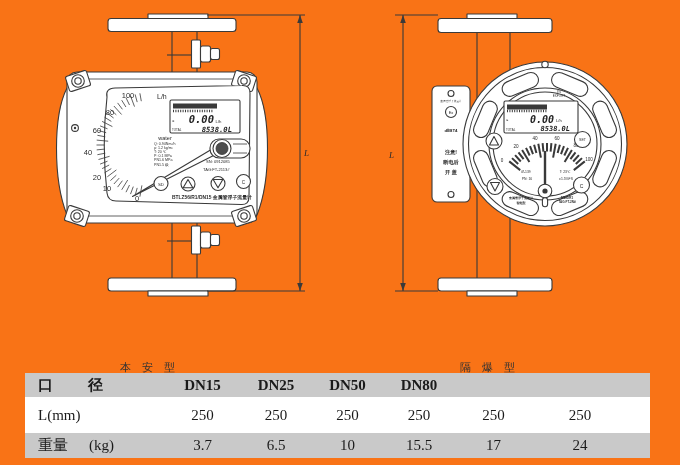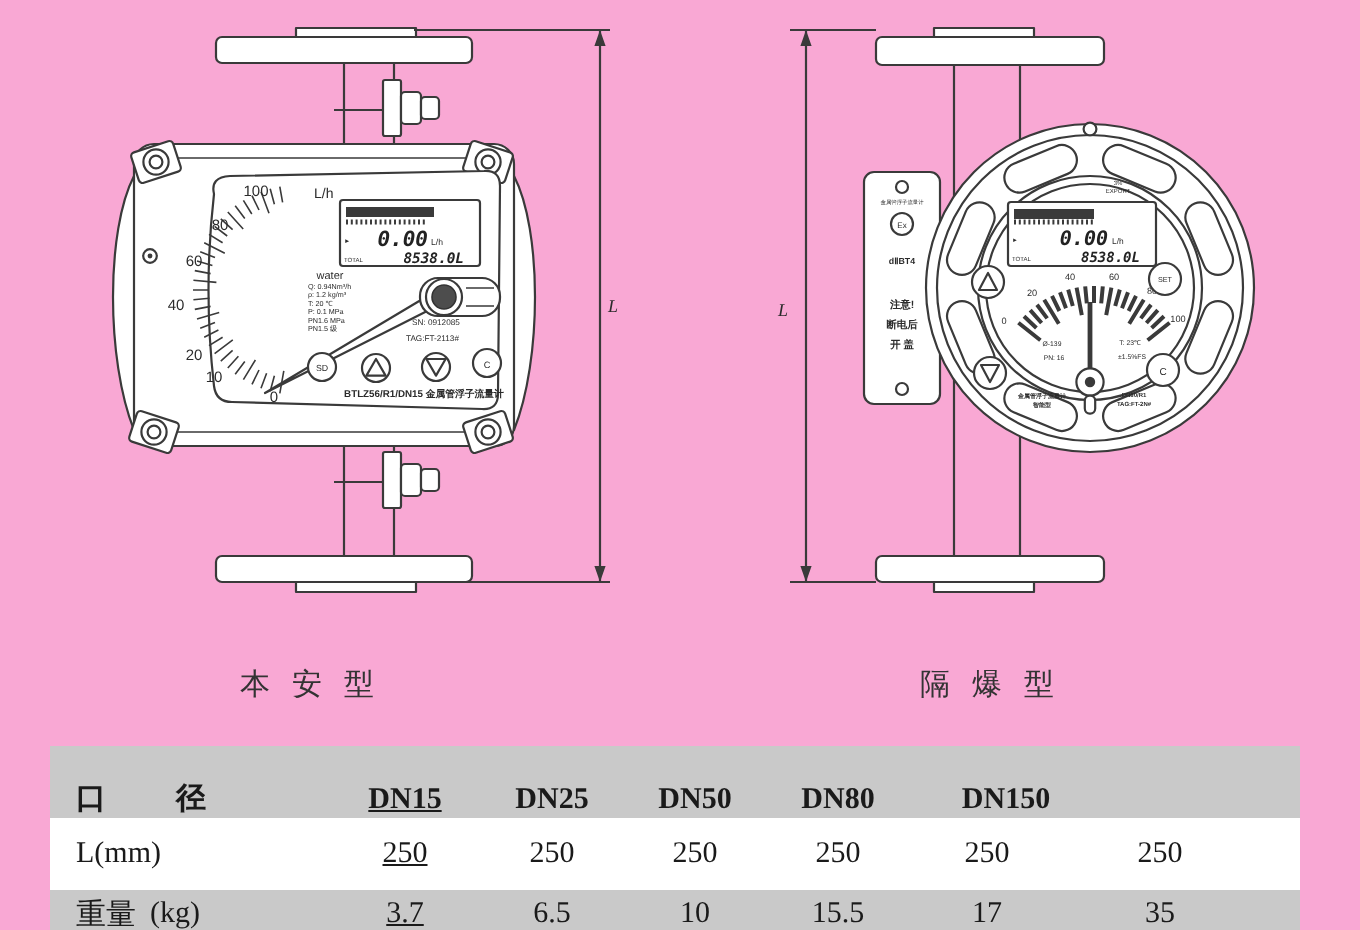--- a/index.html
+++ b/index.html
@@ -1,41 +1,41 @@
 <!DOCTYPE html>
 <html><head>
 <meta charset="utf-8">
 <style>
   html,body{margin:0;padding:0;background:#fff;}
-  .canvas{position:relative;width:680px;height:465px;background:#f9a8d4;overflow:hidden;
+  .canvas{position:relative;width:680px;height:465px;background:#f97316;overflow:hidden;
           font-family:"Liberation Serif",serif;color:#1a1a1a;}
   .canvas svg{position:absolute;}
   svg .s{stroke:#3a3a3a;fill:none;stroke-width:1.1;stroke-linejoin:round;}
   svg .sw{stroke:#3a3a3a;fill:#fff;stroke-width:1.1;stroke-linejoin:round;}
   svg .sl{stroke:#3a3a3a;fill:none;stroke-width:0.8;}
   svg .fd{fill:#3a3a3a;stroke:none;}
   svg text{fill:#2b2b2b;stroke:none;font-family:"Liberation Sans",sans-serif;}
   svg .lcdnum{font-family:"DejaVu Sans Mono",monospace;font-weight:bold;font-style:italic;fill:#222;}
   svg .dimlab{font-family:"Liberation Serif",serif;font-style:italic;font-size:9px;}
   svg .bold{font-weight:bold;}
-  .group-label{position:absolute;top:333px;font-size:15px;letter-spacing:11px;color:#333;
+  .group-label{position:absolute;top:360px;font-size:11px;letter-spacing:11px;color:#333;
                font-family:"Liberation Serif",serif;white-space:nowrap;}
   .tbl{position:absolute;left:25px;top:373px;width:625px;font-size:15px;}
   .trow{display:flex;align-items:center;box-sizing:border-box;}
   .trow.shaded{background:#c9c9c9;}
-  .r1{height:36px;align-items:flex-end;}
+  .r1{height:24px;}
   .r2{height:36px;background:#fff;}
   .r3{height:25px;}
   .c0{width:140px;padding-left:13px;box-sizing:border-box;display:flex;align-items:center;}
   .cv{text-align:center;}
-  .w1{width:75px;text-decoration:underline;}.w2{width:72px;}.w3{width:71px;}.w4{width:72px;}.w5{width:77px;}.w6{width:96px;}
+  .w1{width:75px;}.w2{width:72px;}.w3{width:71px;}.w4{width:72px;}.w5{width:77px;}.w6{width:96px;}
   .hdr{font-weight:bold;}
   .hl{letter-spacing:35px;}
   .u-mm{}
-  .u-kg{margin-left:7px;}
+  .u-kg{margin-left:21px;}
 </style>
 </head>
 <body>
 
 <div class="canvas">
 
   <svg style="left:15px;top:0;" width="300" height="325" viewBox="0 0 300 325">
 
     <rect class="sw" x="133" y="14" width="60" height="5"></rect>
     <rect class="sw" x="93" y="18.5" width="128" height="13" rx="3"></rect>
@@ -230,21 +230,20 @@
 
   <div class="tbl">
     <div class="trow r1 shaded hdr">
       <div class="c0">
           <span class="hl">口径</span>
         </div>
       <div class="cv w1">DN15</div>
       <div class="cv w2">DN25</div>
       <div class="cv w3">DN50</div>
       <div class="cv w4">DN80</div>
-      <div class="cv w6">DN150</div>
     </div>
     <div class="trow r2">
       <div class="c0">
         <span>L</span>
         <span class="u-mm">(mm)</span>
       </div>
       <div class="cv w1">250</div>
       <div class="cv w2">250</div>
       <div class="cv w3">250</div>
       <div class="cv w4">250</div>
@@ -254,17 +253,17 @@
     <div class="trow r3 shaded">
       <div class="c0">
         <span>重量</span>
         <span class="u-kg">(kg)</span>
       </div>
       <div class="cv w1">3.7</div>
       <div class="cv w2">6.5</div>
       <div class="cv w3">10</div>
       <div class="cv w4">15.5</div>
       <div class="cv w5">17</div>
-      <div class="cv w6">35</div>
+      <div class="cv w6">24</div>
     </div>
   </div>
 
 </div>
 
 </body></html>

